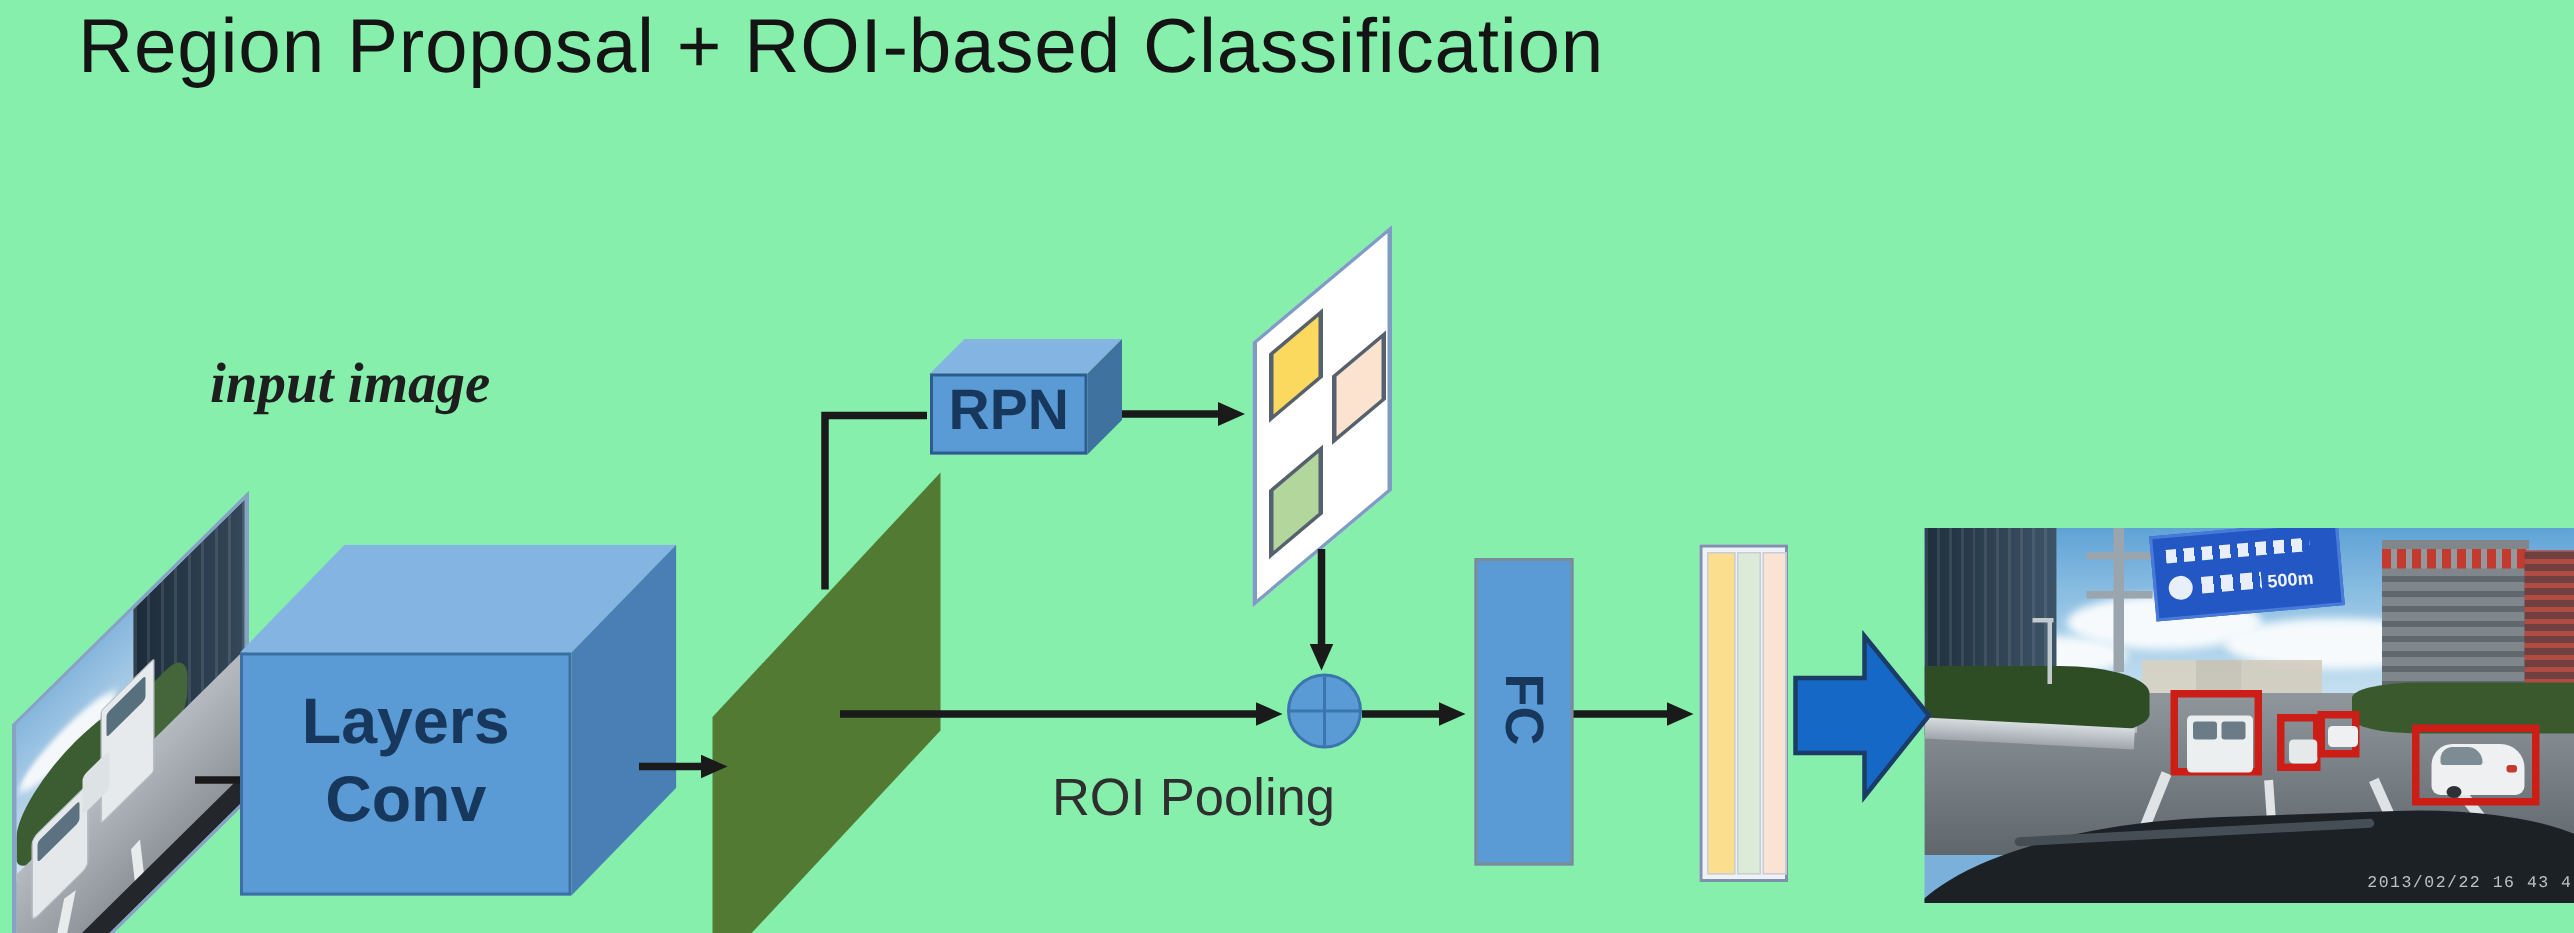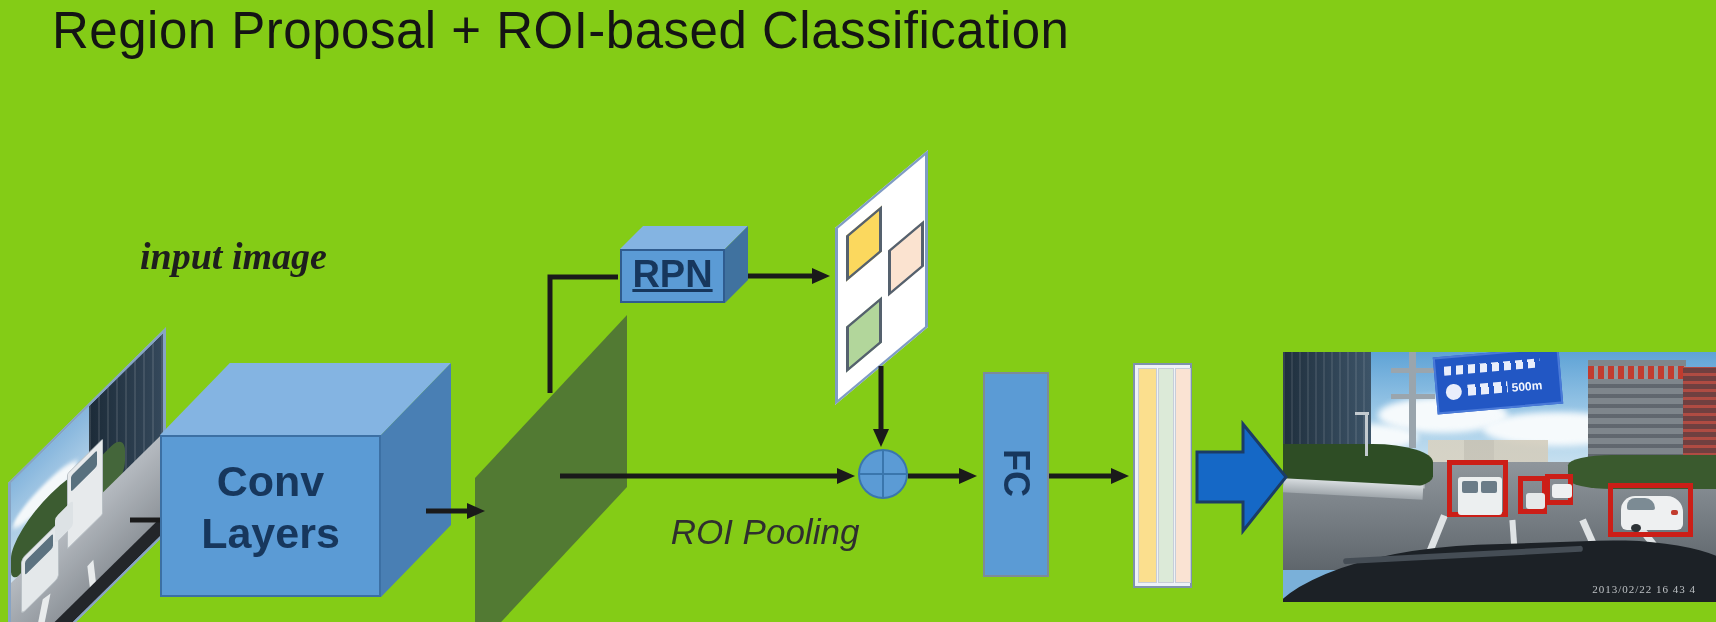--- a/index.html
+++ b/index.html
@@ -1,37 +1,37 @@
 <!DOCTYPE html>
 <html><head>
 <meta charset="utf-8">
 <style>
   html,body{margin:0;padding:0;background:#ffffff;}
   #stage{
-    position:relative;width:1716px;height:622px;background:#84cc16;
+    position:relative;width:1716px;height:622px;background:#86efac;
     overflow:hidden;font-family:"Liberation Sans",sans-serif;
   }
   .abs{position:absolute;}
 
   
   #page-title{
     left:52px;top:3px;font-size:51px;line-height:56px;color:#141414;
     letter-spacing:0.5px;white-space:nowrap;
   }
 
   
   .serif-label{
     font-family:"Liberation Serif",serif;font-style:italic;font-weight:600;
     font-size:38px;color:#1e1e1e;white-space:nowrap;
   }
   #input-image-label{left:122px;top:234px;margin-left:18px;}
   #bounding-box-label{left:968px;top:230px;}
   #roi-pooling-label{
-    left:640px;top:512px;width:250px;text-align:center;
-    font-size:35px;color:#2f2f2f;white-space:nowrap;font-style:italic;
+    left:640px;top:512px;width:250px;text-align:right;
+    font-size:35px;color:#2f2f2f;white-space:nowrap;
   }
 
   
   #input-photo{
     left:8px;top:483px;width:152px;height:200px;
     transform:skewY(-44.6deg);transform-origin:0 0;
     border:3px solid #87a3c4;overflow:hidden;background:#9cc0de;z-index:5;
   }
   #input-photo .sky{left:0;top:0;width:100%;height:105px;background:linear-gradient(180deg,#86b6dd,#d3e4f0);}
   #input-photo .cloud{left:2px;top:34px;width:64px;height:22px;background:#f4f8fa;border-radius:50%;filter:blur(2px);}
@@ -65,21 +65,21 @@
     transform:skewY(-47deg);transform-origin:0 0;z-index:8;
   }
 
   
   #rpn-front{left:620px;top:249px;width:105px;height:54px;background:#5b9bd5;border:2px solid #2f5c8f;z-index:10;}
   #rpn-top{left:620px;top:226px;width:128px;height:23px;background:#84b4e2;
     clip-path:polygon(0 100%,18% 0,100% 0,82% 100%);z-index:10;}
   #rpn-side{left:725px;top:226px;width:23px;height:77px;background:#40729f;
     clip-path:polygon(0 29.9%,100% 0,100% 70.1%,0 100%);z-index:10;}
   #rpn-label{left:620px;top:253px;width:105px;text-align:center;z-index:12;
-    color:#17375d;font-size:38px;font-weight:600;text-decoration:underline;}
+    color:#17375d;font-size:38px;font-weight:600;}
 
   
   #proposal-panel{
     left:835px;top:228px;width:93px;height:177px;background:#ffffff;
     border:3px solid #7f9cc4;box-sizing:border-box;
     transform:skewY(-40deg);transform-origin:0 0;z-index:10;
   }
   .proposal-sq{position:absolute;width:36px;height:46px;border:3px solid #55616e;box-sizing:border-box;}
   #proposal-yellow{left:8px;top:14px;background:#fbd85e;}
   #proposal-peach{left:50px;top:64px;background:#fbe3d0;}
@@ -153,21 +153,21 @@
   #van-win-l{left:4px;top:4px;width:16px;height:12px;background:#6b7c88;border-radius:2px;}
   #van-win-r{left:23px;top:4px;width:16px;height:12px;background:#6b7c88;border-radius:2px;}
   #mid-car-a{left:3px;top:12px;width:19px;height:16px;background:#e6e9ea;border-radius:3px;}
   #mid-car-b{left:2px;top:5px;width:20px;height:14px;background:#eef0f1;border-radius:3px;}
   #car-body{left:8px;top:8px;width:62px;height:34px;background:#eef0f1;border-radius:14px 16px 6px 6px;}
   #car-win{left:6px;top:2px;width:28px;height:12px;background:#7c8b94;border-radius:8px 10px 2px 2px;}
   #car-tail{left:50px;top:14px;width:7px;height:5px;background:#c23b2e;border-radius:2px;}
   #car-wheel{left:10px;top:28px;width:10px;height:8px;background:#2d3236;border-radius:50%;}
   #dashboard{left:-20px;top:192px;width:480px;height:90px;background:#1c2126;border-radius:45% 30% 0 0/90% 50% 0 0;transform:rotate(-2deg);}
   #wiper{left:60px;top:200px;width:240px;height:6px;background:#454d55;transform:rotate(-3deg);border-radius:3px;}
-  #timestamp{right:20px;top:231px;color:#cfd3d6;font-family:Liberation Serif, serif;font-size:11px;letter-spacing:1px;opacity:0.9;}
+  #timestamp{right:1px;top:231px;color:#cfd3d6;font-family:Liberation Mono, monospace;font-size:11px;letter-spacing:1px;opacity:0.9;}
 
   
   #connectors{left:0;top:0;width:1716px;height:622px;z-index:40;pointer-events:none;}
   .txt{z-index:45;}
 </style>
 </head>
 <body>
 
 <div id="stage">
 
@@ -189,22 +189,22 @@
     <div class="abs dash1"></div>
     <div class="abs dash2"></div>
     <div class="abs bottom-dark"></div>
   </div>
   <div class="abs txt serif-label" id="input-image-label">input image</div>
 
   <div class="abs face" id="conv-top"></div>
   <div class="abs face" id="conv-side"></div>
   <div class="abs face" id="conv-front"></div>
   <div class="abs txt" id="conv-label">
+    <div>Layers</div>
     <div>Conv</div>
-    <div>Layers</div>
   </div>
 
   <div class="abs" id="feature-map"></div>
 
   <div class="abs face" id="rpn-top"></div>
   <div class="abs face" id="rpn-side"></div>
   <div class="abs face" id="rpn-front"></div>
   <div class="abs txt" id="rpn-label">RPN</div>
 
   <div class="abs" id="proposal-panel">

